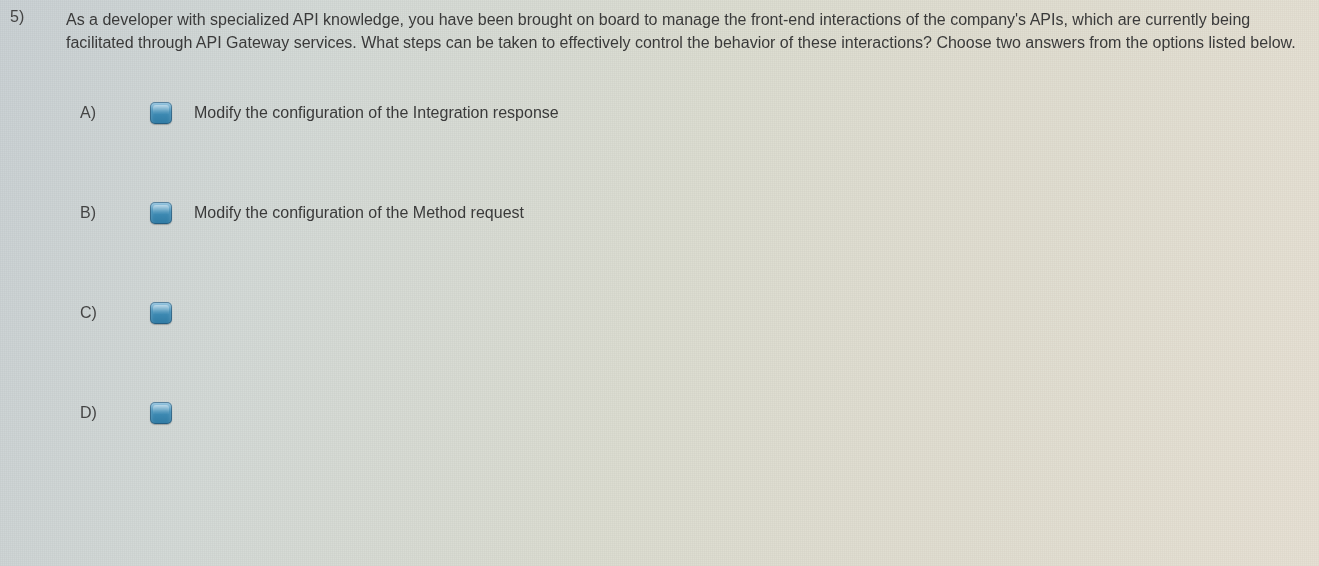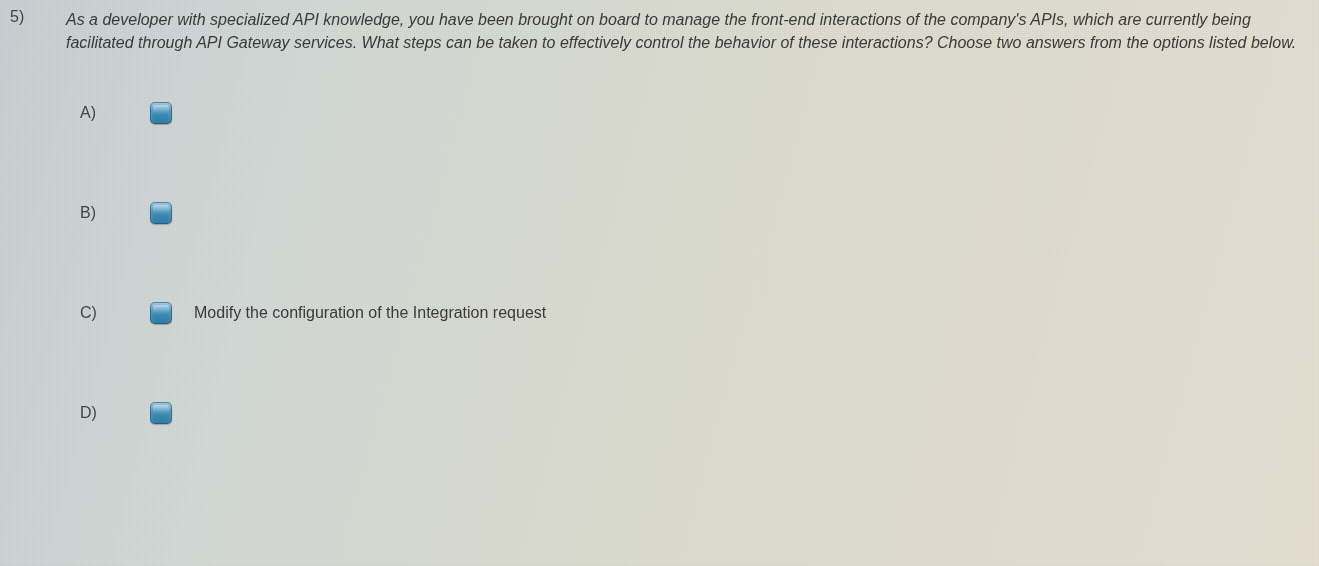--- a/index.html
+++ b/index.html
@@ -43,21 +43,20 @@
 
   .qbody {
     flex: 1 1 auto;
     padding-right: 10px;
   }
 
   .stem {
     font-size: 16px;
     line-height: 1.45;
     color: #3a3a3a;
-    font-style: italic;
   }
 
   .options {
     margin-top: 48px;
     padding-left: 14px;
   }
 
   .opt-row {
     display: flex;
     align-items: center;
@@ -105,31 +104,32 @@
   <div class="qnum">5)</div>
 
   <div class="qbody">
     <div class="stem">As a developer with specialized API knowledge, you have been brought on board to manage the front-end interactions of the company's APIs, which are currently being facilitated through API Gateway services. What steps can be taken to effectively control the behavior of these interactions? Choose two answers from the options listed below.</div>
 
     <div class="options">
 
       <div class="opt-row">
         <div class="opt-letter">A)</div>
         <div class="checkbox"></div>
+        <div class="opt-text">Modify the configuration of the Integration response</div>
       </div>
 
       <div class="opt-row">
         <div class="opt-letter">B)</div>
         <div class="checkbox"></div>
+        <div class="opt-text">Modify the configuration of the Method request</div>
       </div>
 
       <div class="opt-row">
         <div class="opt-letter">C)</div>
         <div class="checkbox"></div>
-        <div class="opt-text">Modify the configuration of the Integration request</div>
       </div>
 
       <div class="opt-row">
         <div class="opt-letter">D)</div>
         <div class="checkbox"></div>
       </div>
 
     </div>
   </div>
 </div>

